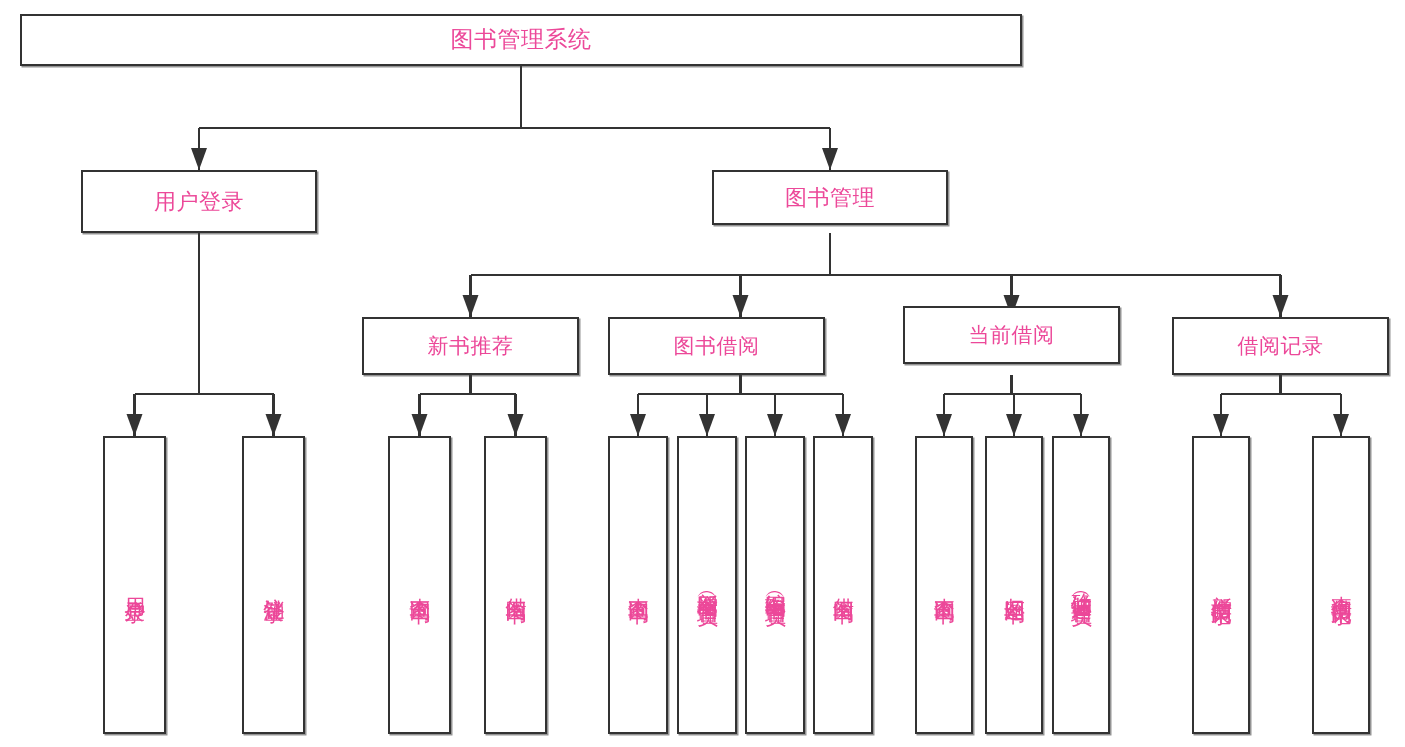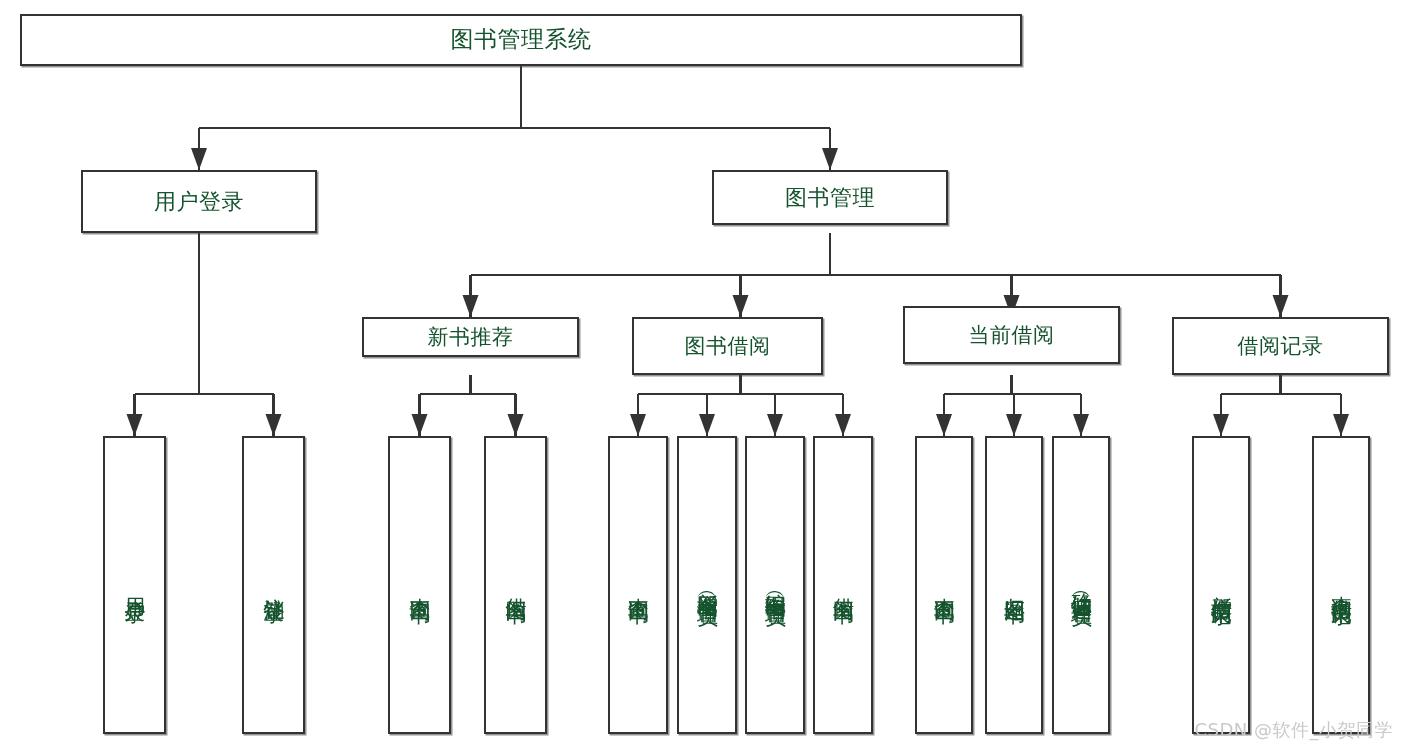--- a/index.html
+++ b/index.html
@@ -28,21 +28,21 @@
   }
   .node {
     position: absolute;
     box-sizing: border-box;
     background: #ffffff;
     border: 2px solid #333333;
     box-shadow: 1.5px 1.5px 0 rgba(60,60,60,0.55);
     display: flex;
     align-items: center;
     justify-content: center;
-    color: #14532d;
+    color: #ec4899;
     z-index: 2;
   }
   .node-label {
     display: block;
     letter-spacing: 0.5px;
     white-space: nowrap;
     line-height: 1.18;
   }
   .node.root  { font-size: 23px; }
   .node.lvl2  { font-size: 22px; }
@@ -128,24 +128,24 @@
   <div id="nodes-layer">
       <div class="node root" style="left: 20px; top: 14px; width: 1002px; height: 52px;">
         <span class="node-label">图书管理系统</span>
       </div>
       <div class="node lvl2" style="left: 81px; top: 170px; width: 236px; height: 63px;">
         <span class="node-label">用户登录</span>
       </div>
       <div class="node lvl2" style="left: 712px; top: 170px; width: 236px; height: 55px;">
         <span class="node-label">图书管理</span>
       </div>
-      <div class="node lvl3" style="left: 362px; top: 317px; width: 217px; height: 40px;">
+      <div class="node lvl3" style="left: 362px; top: 317px; width: 217px; height: 58px;">
         <span class="node-label">新书推荐</span>
       </div>
-      <div class="node lvl3" style="left: 632px; top: 317px; width: 191px; height: 58px;">
+      <div class="node lvl3" style="left: 608px; top: 317px; width: 217px; height: 58px;">
         <span class="node-label">图书借阅</span>
       </div>
       <div class="node lvl3" style="left: 903px; top: 306px; width: 217px; height: 58px;">
         <span class="node-label">当前借阅</span>
       </div>
       <div class="node lvl3" style="left: 1172px; top: 317px; width: 217px; height: 58px;">
         <span class="node-label">借阅记录</span>
       </div>
       <div class="node leaf" style="left: 103px; top: 436px; width: 63px; height: 298px;">
         <span class="node-label">用户登录</span>
@@ -180,14 +180,13 @@
       <div class="node leaf" style="left: 1052px; top: 436px; width: 58px; height: 298px;">
         <span class="node-label">确认归还（管理员）</span>
       </div>
       <div class="node leaf" style="left: 1192px; top: 436px; width: 58px; height: 298px;">
         <span class="node-label">新增借阅记录</span>
       </div>
       <div class="node leaf" style="left: 1312px; top: 436px; width: 58px; height: 298px;">
         <span class="node-label">查询借阅记录</span>
       </div>
     </div>
-  <div id="watermark">CSDN @软件_小贺同学</div>
 </div>
 
 </body></html>

